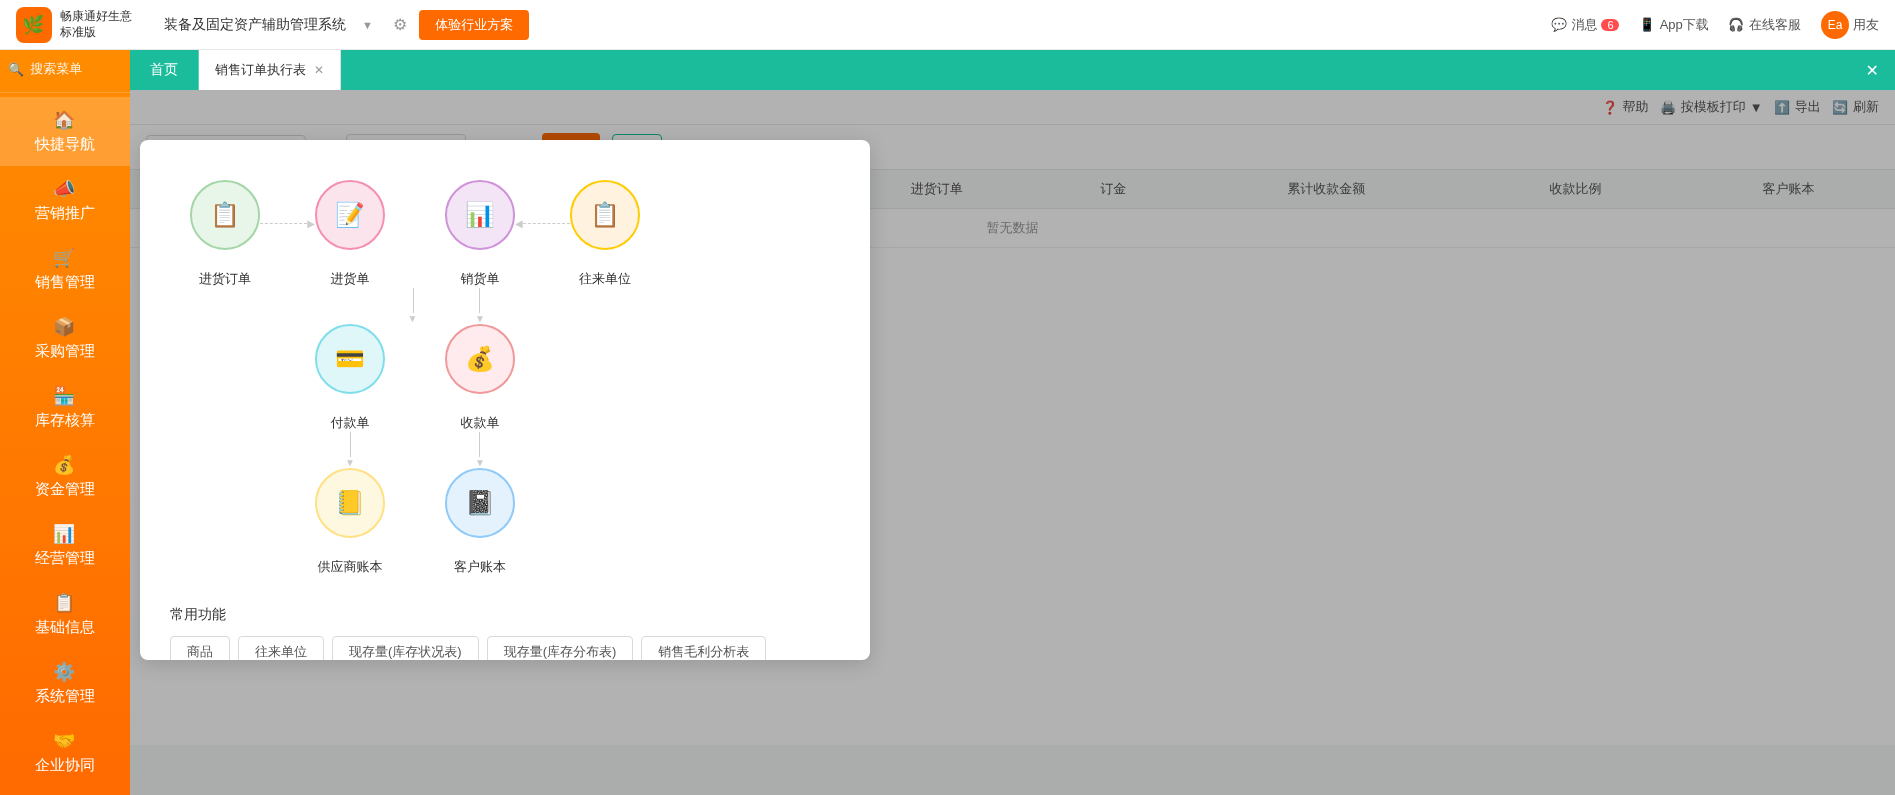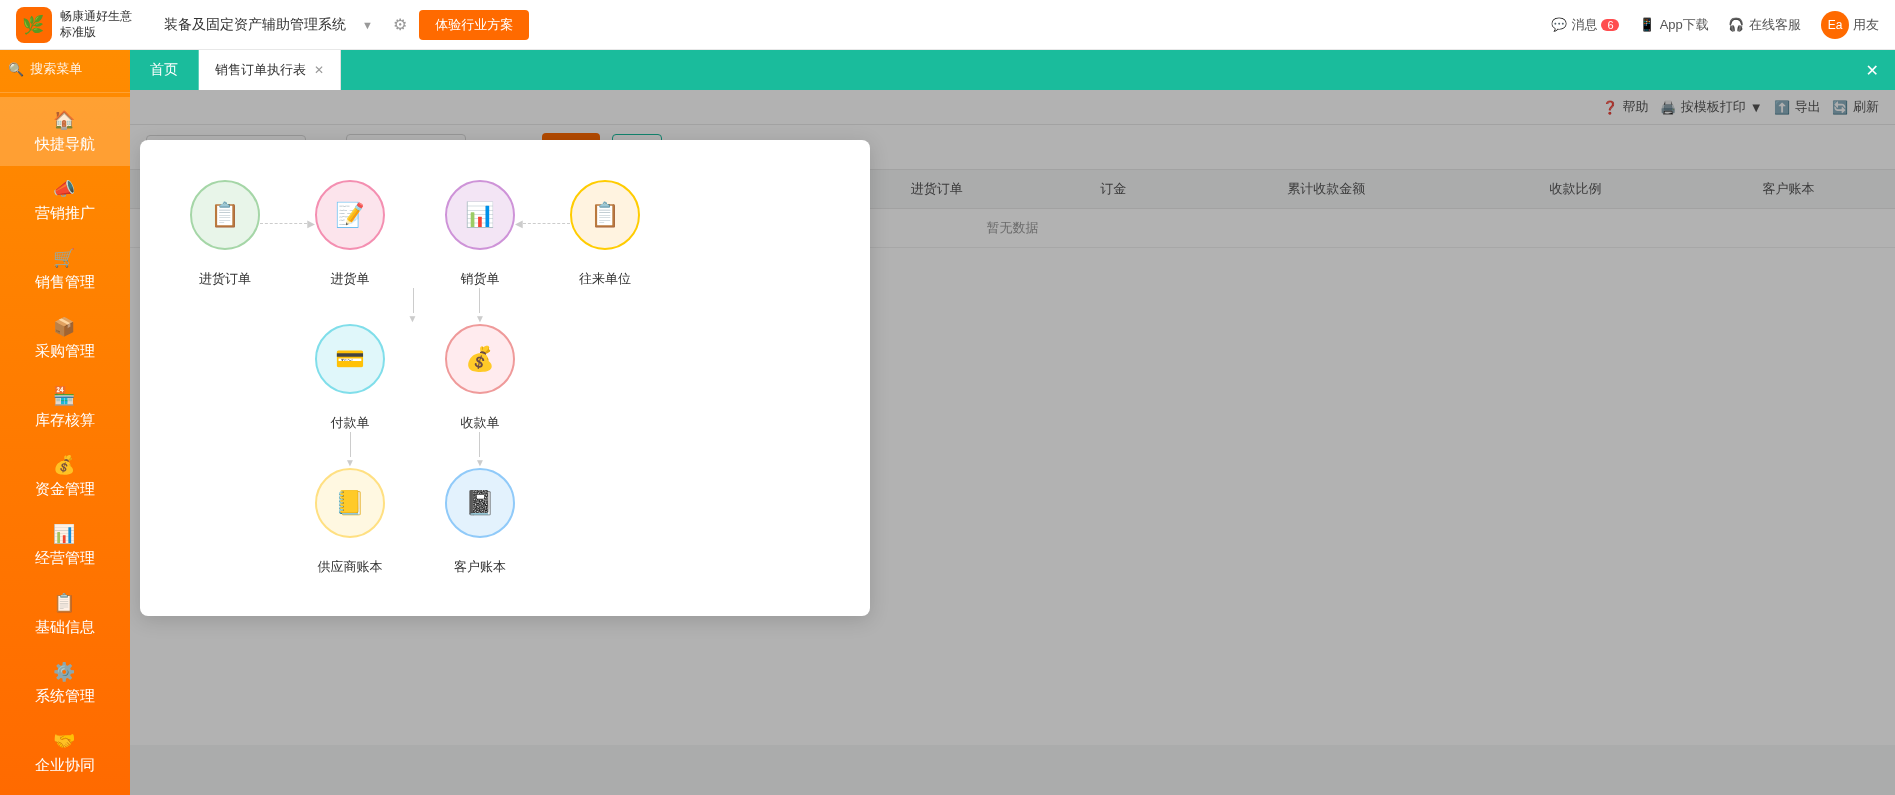--- a/index.html
+++ b/index.html
@@ -409,20 +409,32 @@
                   <div style="display:flex;width:100%;justify-content:flex-start;">
                     <div class="flow-node">
                       <div style="width:70px;height:70px;border-radius:50%;background:#e3f2fd;border:2px solid #90caf9;display:flex;align-items:center;justify-content:center;font-size:24px;">📓</div>
                       <span class="flow-label">客户账本</span>
                     </div>
                   </div>
                 </div>
 
               </div>
 
+              <div class="common-functions">
+                <div class="common-title">常用功能</div>
+                <div class="func-buttons">
+                  <button class="func-btn">商品</button>
+                  <button class="func-btn">往来单位</button>
+                  <button class="func-btn">现存量(库存状况表)</button>
+                  <button class="func-btn">现存量(库存分布表)</button>
+                  <button class="func-btn">销售毛利分析表</button>
+                  <button class="func-btn">商品毛利分析</button>
+                </div>
+
+              </div>
             </div>
 
           </div>
         </div>
 
       </div>
     </div>
   </div>
 </div>
 

